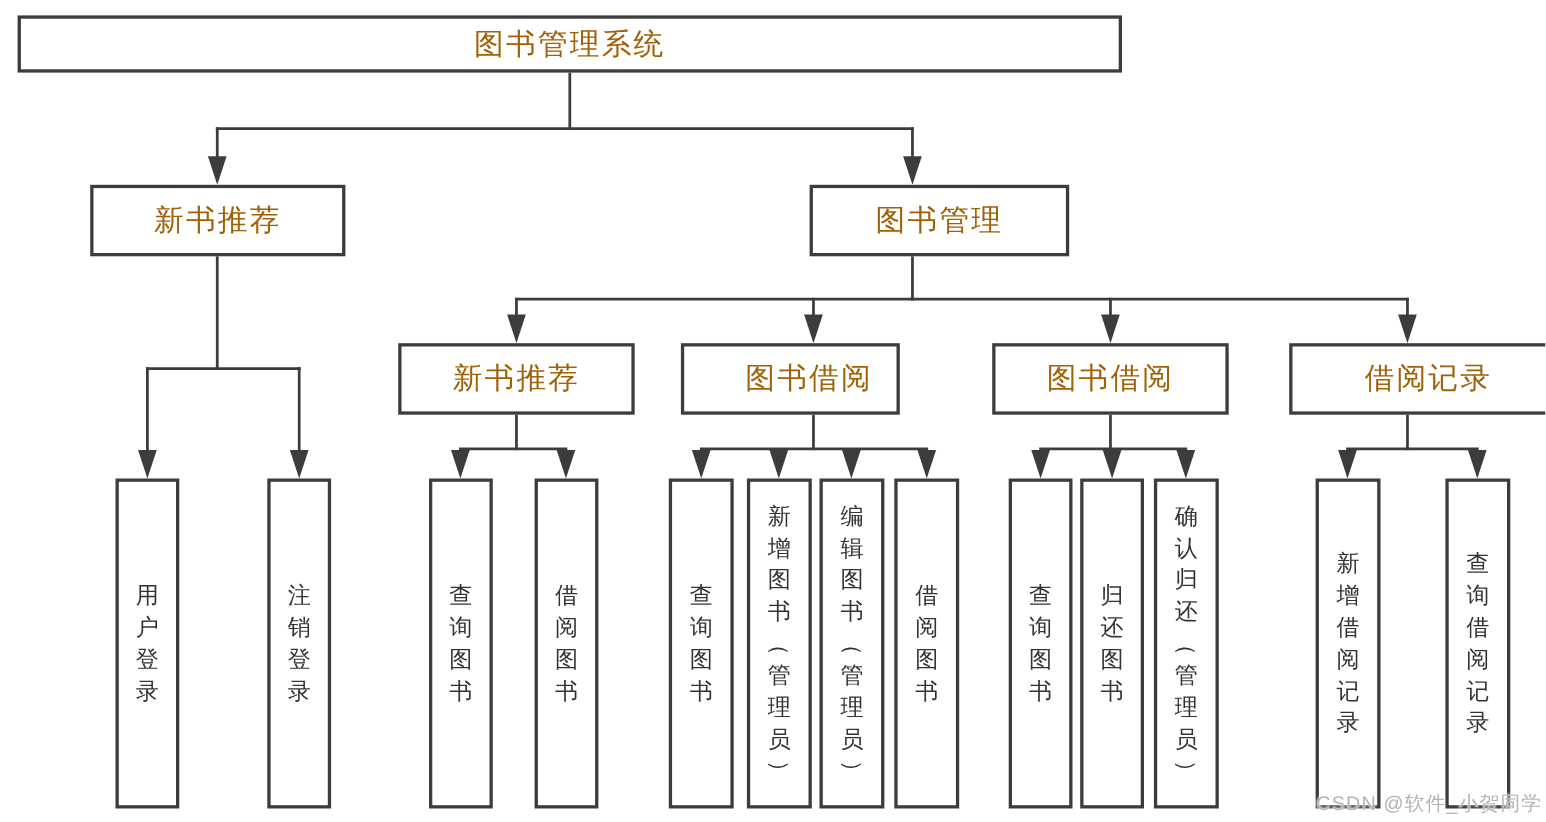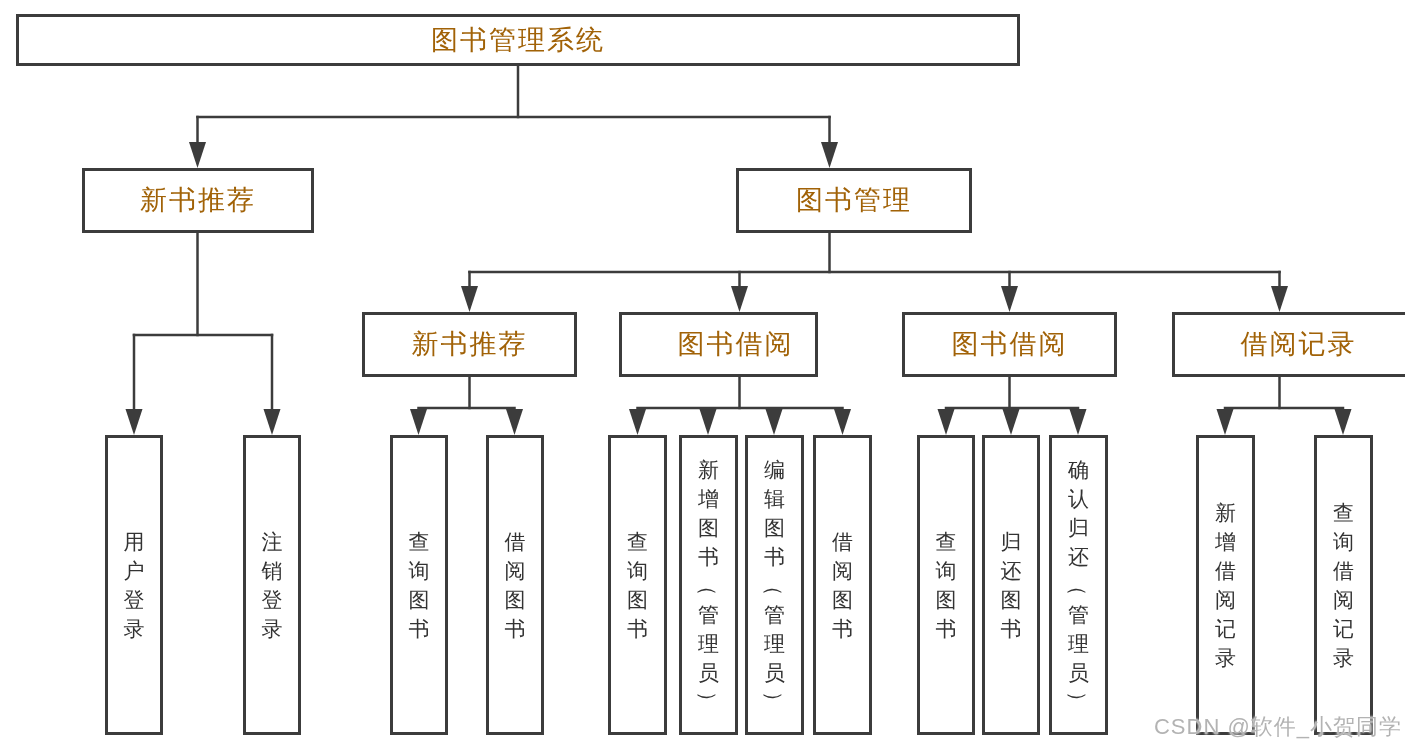--- a/index.html
+++ b/index.html
@@ -23,21 +23,21 @@
     display:flex; align-items:center; justify-content:center;
   }
   .vlabel {
     display:flex; flex-direction:column; align-items:center;
     gap:8px; font-size:21px; color:#333333; line-height:1;
   }
   .vlabel span { display:block; width:21px; height:21px; text-align:center; }
   .vlabel span.rot { transform:rotate(90deg); }
   .watermark {
     position:absolute; right:3px; bottom:5px;
-    font-size:22px; letter-spacing:1px; color:#b3b3b3;
+    font-size:18px; letter-spacing:1px; color:#b3b3b3;
     text-shadow:0 0 2px #ffffff, 0 0 3px #ffffff;
     white-space:nowrap; z-index:5;
   }
 </style>
 </head>
 <body>
 
 <div class="canvas">
 
   <svg class="wires" width="1405" height="747" viewBox="0 0 1405 747">

